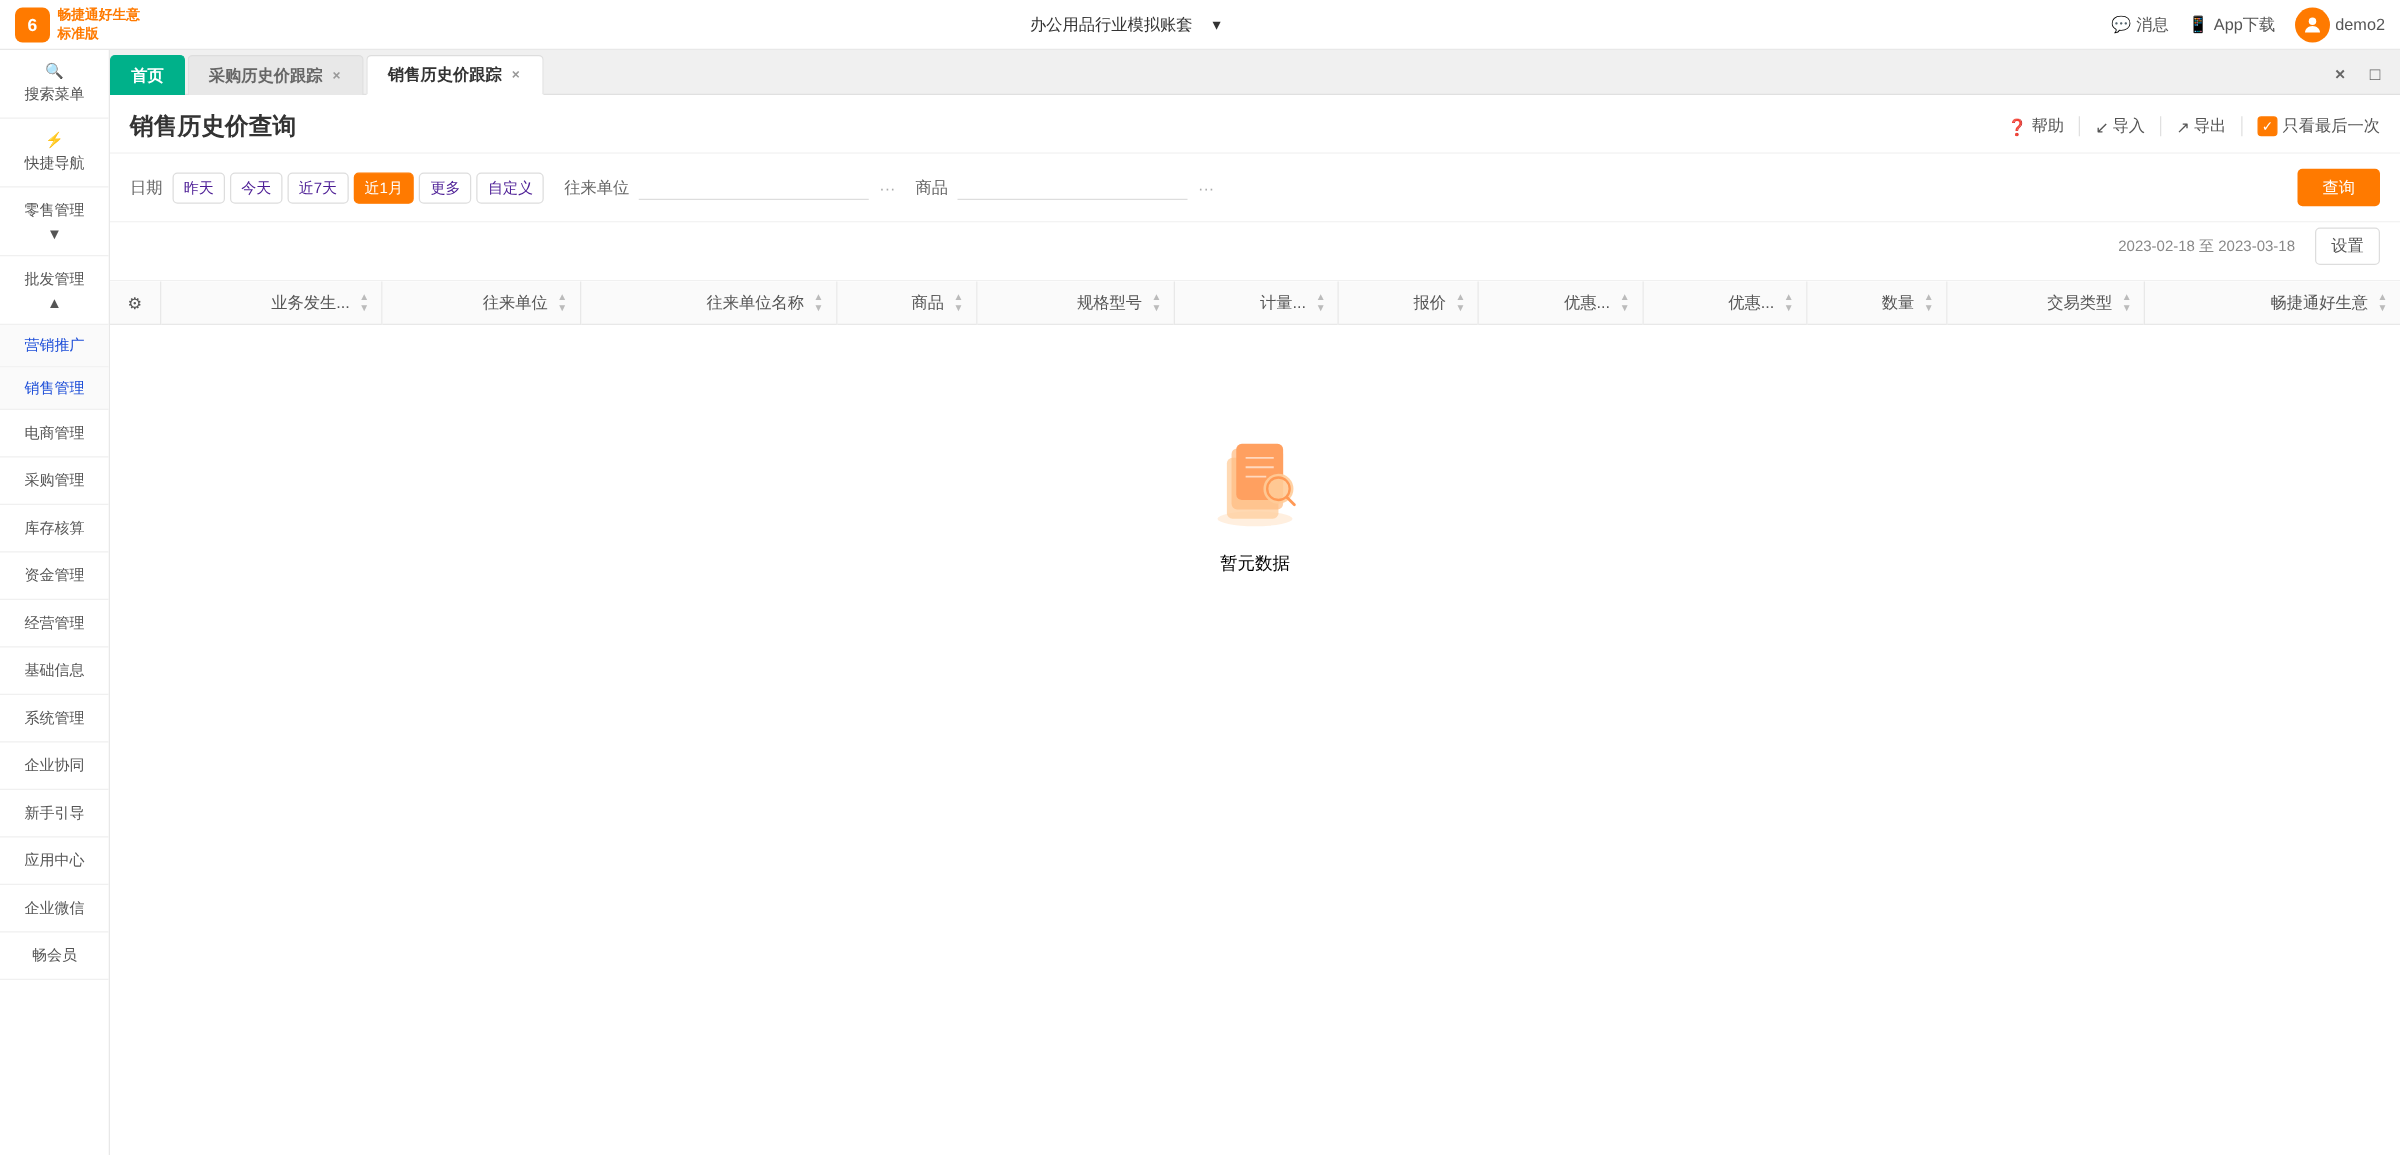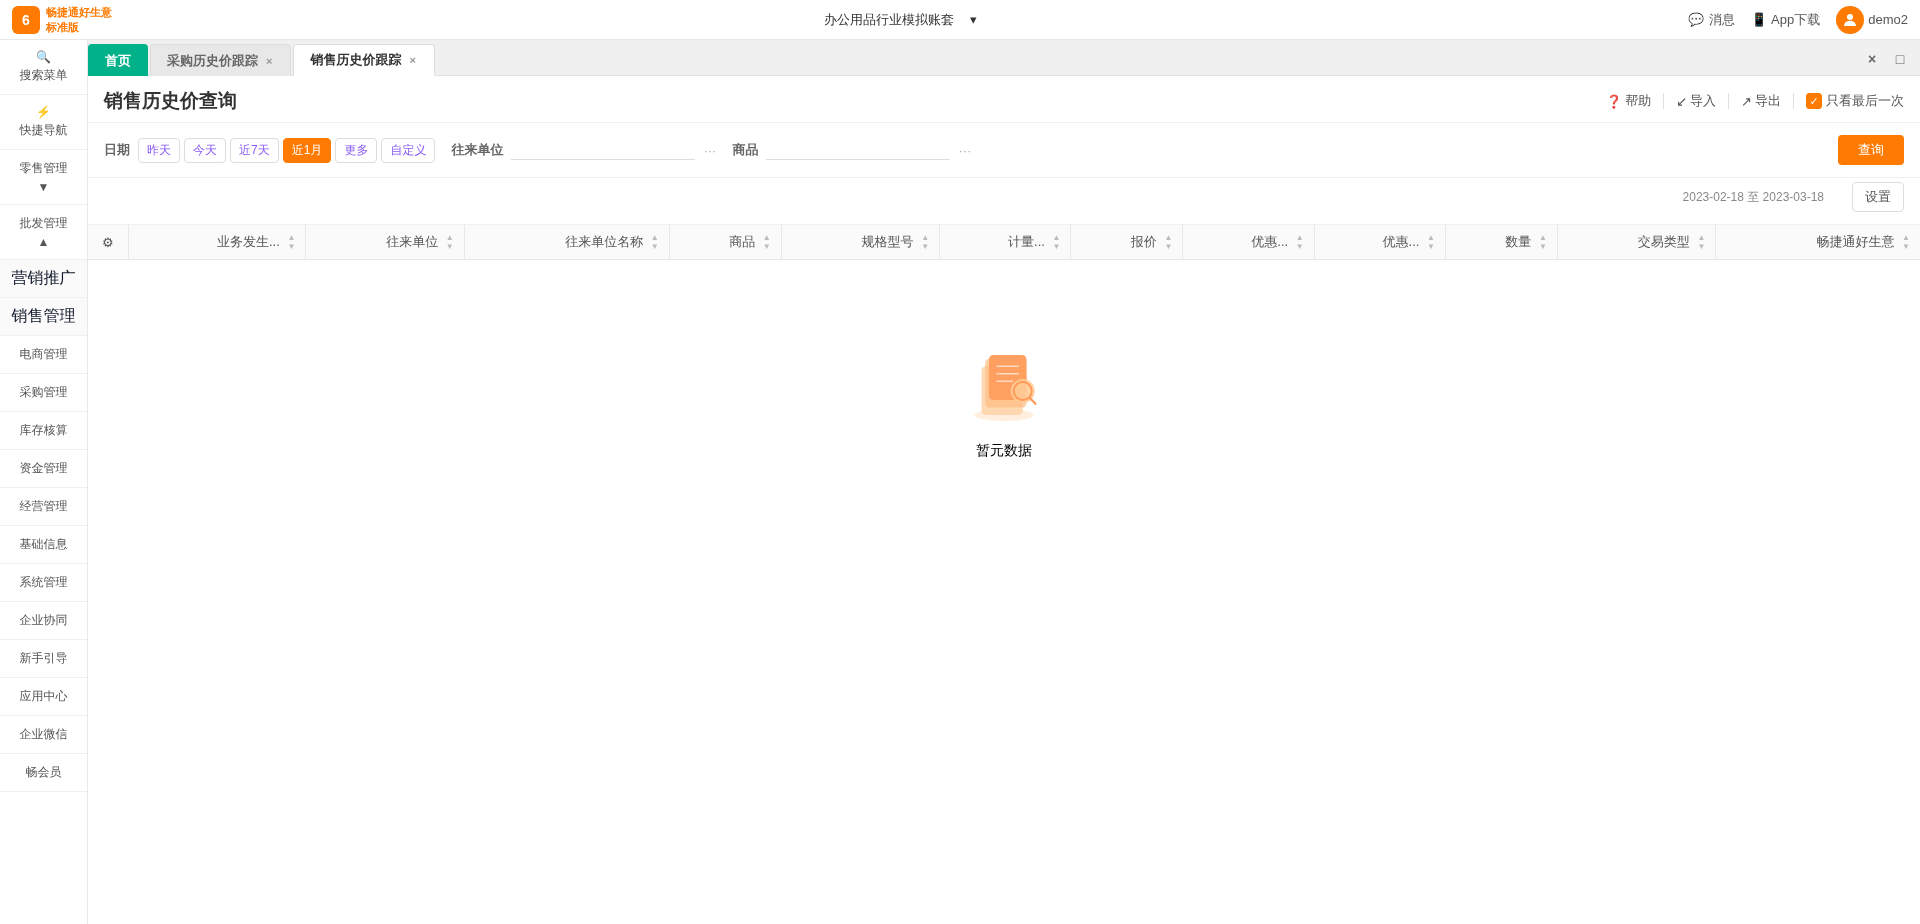--- a/index.html
+++ b/index.html
@@ -97,22 +97,22 @@
       font-size: 12px;
       color: #555;
       border-bottom: 1px solid #f0f0f0;
       display: flex;
       flex-direction: column;
       align-items: center;
       gap: 3px;
     }
     .sidebar-sub-item {
       padding: 8px 8px;
-      font-size: 16px;
-      color: #0f172a;
+      font-size: 12px;
+      color: #1d4ed8;
       cursor: pointer;
       background: #fafafa;
       border-bottom: 1px solid #f0f0f0;
       text-align: center;
     }
 
     
     .content-area {
       flex: 1;
       display: flex;
@@ -234,34 +234,33 @@
     }
     .filter-group {
       display: flex;
       align-items: center;
       gap: 8px;
     }
     .filter-label {
       font-size: 13px;
       color: #666;
       white-space: nowrap;
-      font-weight: bold;
     }
     .date-buttons {
       display: flex;
       align-items: center;
       gap: 4px;
     }
     .date-btn {
       padding: 3px 8px;
       border: 1px solid #ddd;
       border-radius: 4px;
       background: #fff;
       font-size: 12px;
-      color: #8b5cf6;
+      color: #4c1d95;
       cursor: pointer;
     }
     .date-btn.active {
       background: #ff7a00;
       color: #fff;
       border-color: #ff7a00;
     }
     .date-range-text {
       font-size: 12px;
       color: #888;
@@ -322,21 +321,21 @@
       font-size: 11px;
     }
 
     
     .filter-row2 {
       padding: 4px 16px 12px;
       background: #fff;
       border-bottom: 1px solid #f0f0f0;
       display: flex;
       align-items: center;
-      gap: 28px;
+      gap: 16px;
       justify-content: flex-end;
     }
 
     
     .table-container {
       overflow-x: auto;
       background: #fff;
     }
     table {
       width: 100%;

